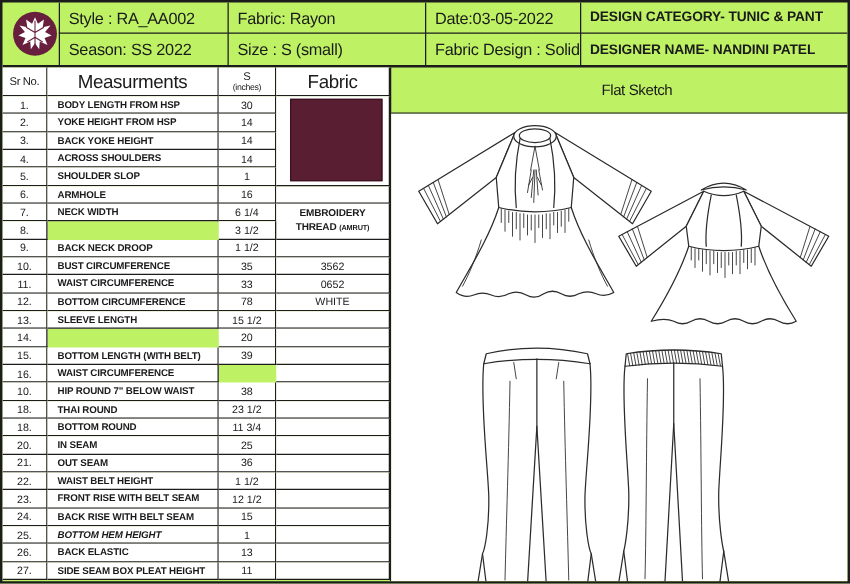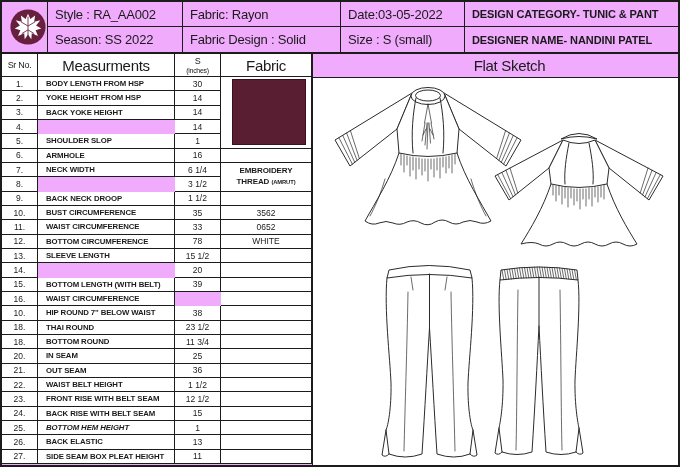--- a/index.html
+++ b/index.html
@@ -1,18 +1,18 @@
 <!DOCTYPE html>
 <html><head>
 <meta charset="utf-8">
 <style>
   * { margin:0; padding:0; box-sizing:border-box; }
   html,body { background:#ffffff; }
   body { font-family:"Liberation Sans", sans-serif; color:#1a1a1a; width:680px; }
-  .sheet { width:680px; height:467px; border:2px solid #1c1c1c; background:#f0abfc; overflow:hidden; }
+  .sheet { width:680px; height:467px; border:2px solid #1c1c1c; background:#bef264; overflow:hidden; }
 
   
   .top-header { display:grid; grid-template-columns:45px 135px 158px 124px 214px; grid-template-rows:25px 25px; border-bottom:2px solid #1c1c1c; }
   .th-cell { display:flex; align-items:center; padding-left:7px; font-size:13px; letter-spacing:-0.2px; border-left:1.5px solid #1c1c1c; white-space:nowrap; overflow:hidden; }
   .th-cell.r1 { border-bottom:1.5px solid #1c1c1c; }
   .th-logo { grid-row:1 / 3; border-left:none; display:flex; align-items:center; justify-content:center; }
   .th-strong { font-size:11px; font-weight:700; letter-spacing:-0.1px; }
 
   
   .main { display:flex; height:411px; }
@@ -27,21 +27,21 @@
   .c-name { justify-content:flex-start; padding-left:8px; font-size:7.8px; font-weight:700; letter-spacing:-0.1px; }
   .c-val { font-size:8.5px; }
   .c-fab { font-size:8.5px; }
   .swatch-cell { position:relative; }
   .swatch { position:absolute; left:11px; top:2px; width:74px; height:66px; border:1px solid #3a1020; }
   .emb-cell { flex-direction:column; font-size:8px; font-weight:700; line-height:1.3; letter-spacing:-0.1px; }
   .emb-cell .sm { font-size:5.8px; }
 
   
   .sketch-panel { width:366px; border-left:1.5px solid #1c1c1c; display:flex; flex-direction:column; }
-  .sketch-header { height:24px; border-bottom:1.5px solid #1c1c1c; display:flex; align-items:center; justify-content:center; font-size:15px; letter-spacing:-0.3px;padding-left:28px; }
+  .sketch-header { height:37px; border-bottom:1.5px solid #1c1c1c; display:flex; align-items:center; justify-content:center; font-size:12px; letter-spacing:-0.3px;padding-left:28px; }
   .sketch-body { position:relative; flex:1; background:#fff; }
   .sk { position:absolute; }
   .sk path, .sk ellipse, .sk line { vector-effect:non-scaling-stroke; }
   .ln { fill:none; stroke:#2b2b2b; stroke-width:1; stroke-linecap:round; stroke-linejoin:round; }
   .lnf { fill:#ffffff; stroke:#2b2b2b; stroke-width:1; stroke-linejoin:round; }
   .thin { fill:none; stroke:#2b2b2b; stroke-width:0.7; stroke-linecap:round; }
 </style>
 </head>
 <body>
 
@@ -55,22 +55,22 @@
           <path fill="#ffffff" d="M0 -14 L2.5 -8.5 L7.5 -12 L6.5 -5.5 L13 -7 L8.5 -1.5 L14 1.5 L8 3.5 L10.5 9.5 L4 6.5 L3.5 13 L0 8 L-3.5 13 L-4 6.5 L-10.5 9.5 L-8 3.5 L-14 1.5 L-8.5 -1.5 L-13 -7 L-6.5 -5.5 L-7.5 -12 L-2.5 -8.5 Z"></path>
           <path fill="none" stroke="#671f3d" stroke-width="0.9" d="M0 -11 L0 11 M0 -1 L-7.5 -5.5 M0 -1 L7.5 -5.5 M0 3 L-6.5 7 M0 3 L6.5 7 M0 11 L1.5 14"></path>
         </g>
       </svg>
     </div>
     <div class="th-cell r1">Style : RA_AA002</div>
     <div class="th-cell r1">Fabric: Rayon</div>
     <div class="th-cell r1">Date:03-05-2022</div>
     <div class="th-cell r1 th-strong">DESIGN CATEGORY- TUNIC &amp; PANT</div>
     <div class="th-cell">Season: SS 2022</div>
+    <div class="th-cell">Size : S (small)</div>
     <div class="th-cell">Fabric Design : Solid</div>
-    <div class="th-cell">Size : S (small)</div>
     <div class="th-cell th-strong">DESIGNER NAME- NANDINI PATEL</div>
   </div>
 
   <div class="main">
 
     <div class="mtable">
       <div class="cell hcell h-sr" style="grid-column:1;grid-row:1">Sr No.</div>
       <div class="cell hcell" style="grid-column:2;grid-row:1">Measurments</div>
       <div class="cell hcell h-size" style="grid-column:3;grid-row:1">
         <span class="s1">S</span>
@@ -84,20 +84,21 @@
         <div class="cell c-fab swatch-cell" style="grid-area: 2 / 4 / span 5;">
           <div class="swatch" style="background: rgb(89, 30, 49);"></div>
         </div>
         <div class="cell c-sr" style="grid-area: 3 / 1;">2.</div>
         <div class="cell c-name" style="grid-area: 3 / 2;">YOKE HEIGHT FROM HSP</div>
         <div class="cell c-val" style="grid-area: 3 / 3;">14</div>
         <div class="cell c-sr" style="grid-area: 4 / 1;">3.</div>
         <div class="cell c-name" style="grid-area: 4 / 2;">BACK YOKE HEIGHT</div>
         <div class="cell c-val" style="grid-area: 4 / 3;">14</div>
         <div class="cell c-sr" style="grid-area: 5 / 1;">4.</div>
+        <div class="cell c-name" style="grid-area: 5 / 2;">ACROSS SHOULDERS</div>
         <div class="cell c-val" style="grid-area: 5 / 3;">14</div>
         <div class="cell c-sr" style="grid-area: 6 / 1;">5.</div>
         <div class="cell c-name" style="grid-area: 6 / 2;">SHOULDER SLOP</div>
         <div class="cell c-val" style="grid-area: 6 / 3;">1</div>
         <div class="cell c-sr" style="grid-area: 7 / 1;">6.</div>
         <div class="cell c-name" style="grid-area: 7 / 2;">ARMHOLE</div>
         <div class="cell c-val" style="grid-area: 7 / 3;">16</div>
         <div class="cell c-fab" style="grid-area: 7 / 4;"></div>
         <div class="cell c-sr" style="grid-area: 8 / 1;">7.</div>
         <div class="cell c-name" style="grid-area: 8 / 2;">NECK WIDTH</div>

